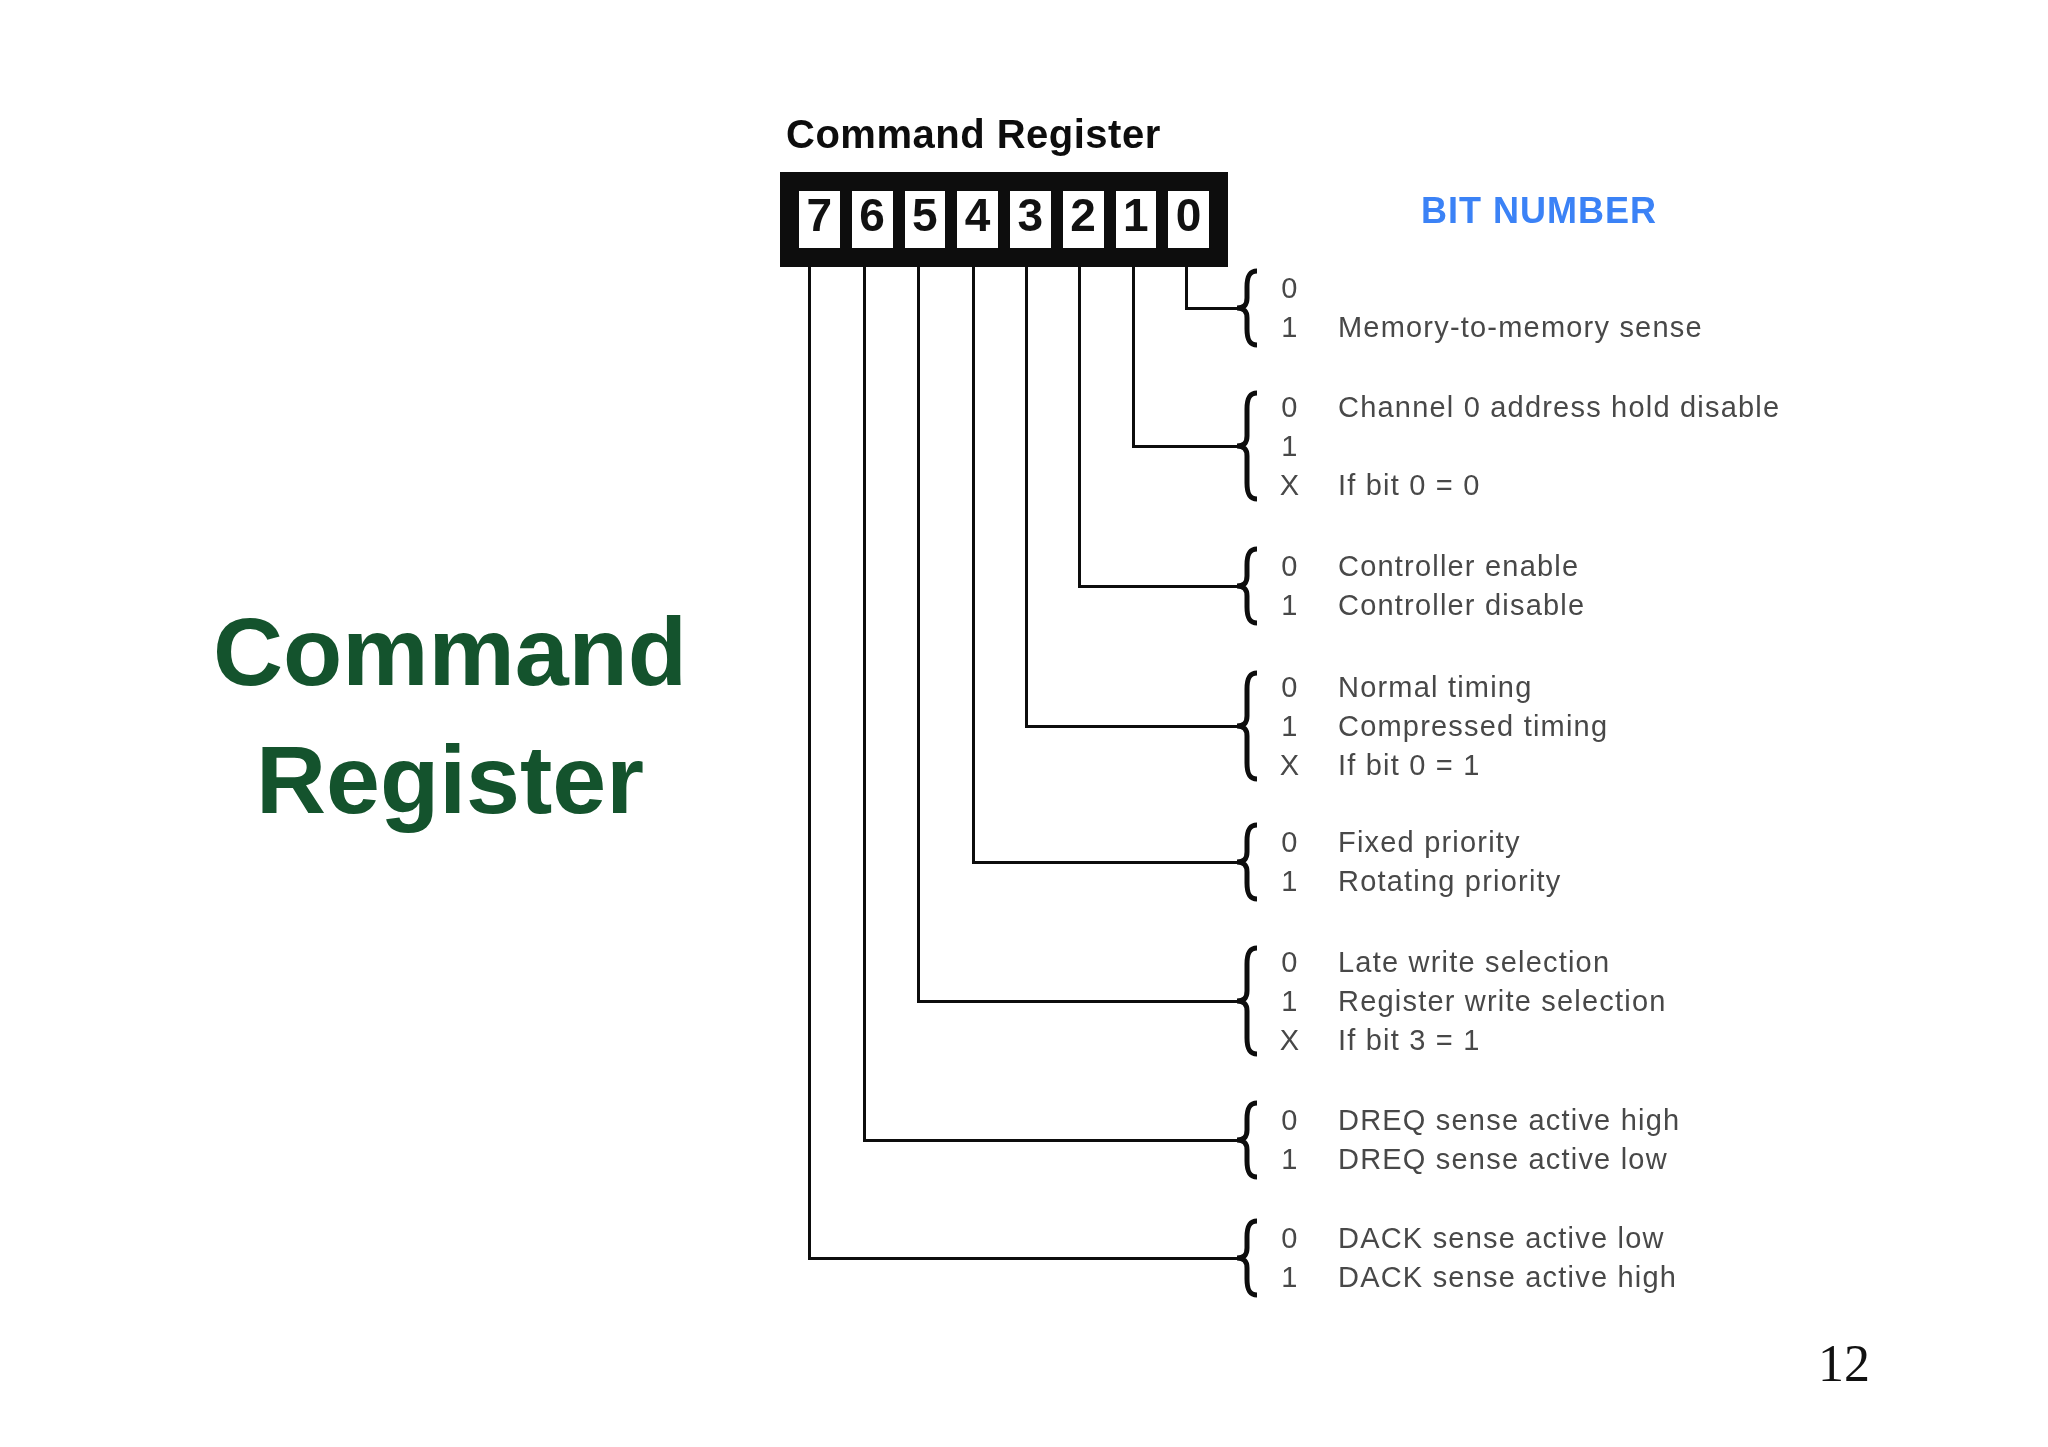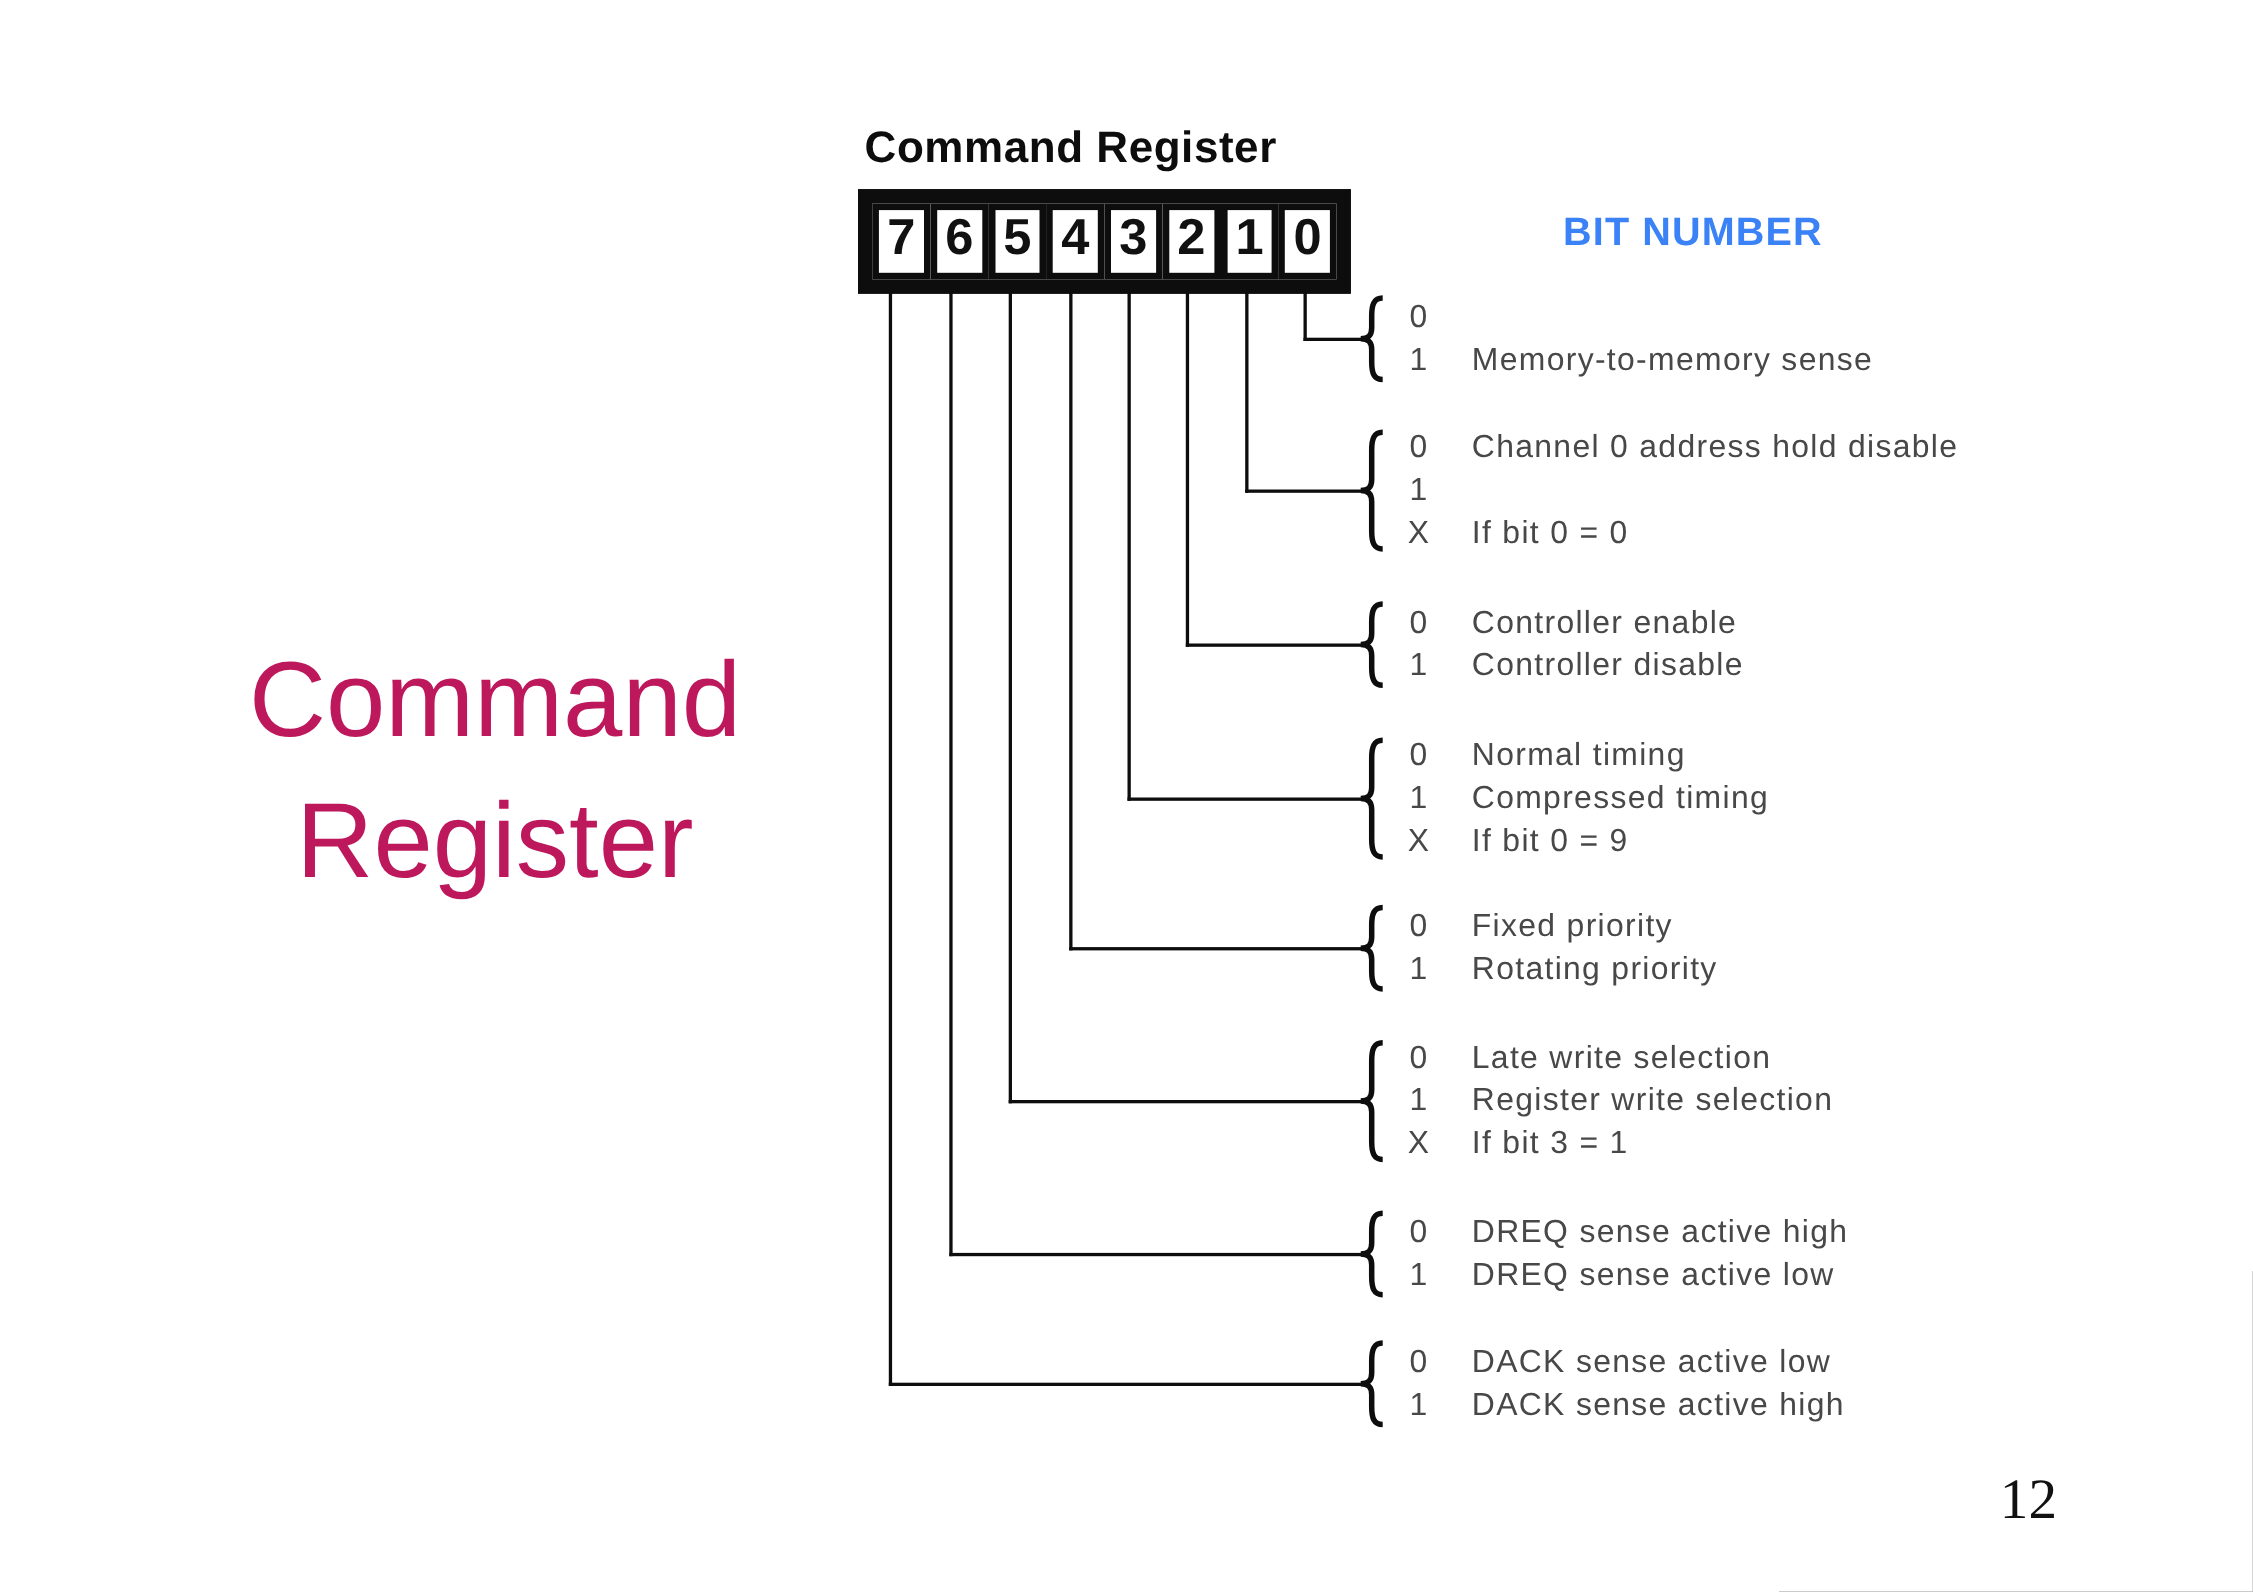--- a/index.html
+++ b/index.html
@@ -6,24 +6,24 @@
   .slide {
     position:relative;
     width:2048px; height:1447px;
     background:#ffffff;
     overflow:hidden;
     font-family:"Liberation Sans", sans-serif;
   }
 
   
   .side-title {
-    position:absolute; left:140px; top:572px; width:620px;
+    position:absolute; left:140px; top:588px; width:620px;
     text-align:center;
-    font-size:97px; font-weight:normal; line-height:128px;
-    color:#be185d;
+    font-size:97px; font-weight:bold; line-height:128px;
+    color:#14532d;
     letter-spacing:0px;
   }
 
   
   .reg-caption {
     position:absolute; left:786px; top:112px;
     font-size:40px; font-weight:bold; color:#0d0d0d;
     letter-spacing:0.5px; white-space:nowrap;
   }
 
@@ -204,21 +204,21 @@
     <div class="legend-row">
       <span class="val">0</span>
       <span class="lbl">Normal timing</span>
     </div>
     <div class="legend-row">
       <span class="val">1</span>
       <span class="lbl">Compressed timing</span>
     </div>
     <div class="legend-row">
       <span class="val">X</span>
-      <span class="lbl">If bit 0 = 9</span>
+      <span class="lbl">If bit 0 = 1</span>
     </div>
   </div>
 
   <div class="legend-group" style="top:862px">
     <div class="legend-row">
       <span class="val">0</span>
       <span class="lbl">Fixed priority</span>
     </div>
     <div class="legend-row">
       <span class="val">1</span>

